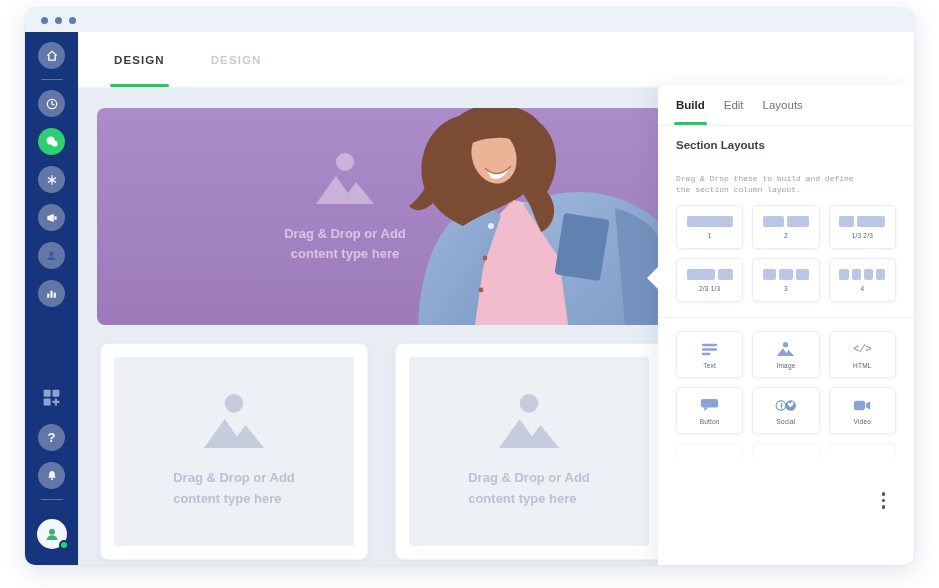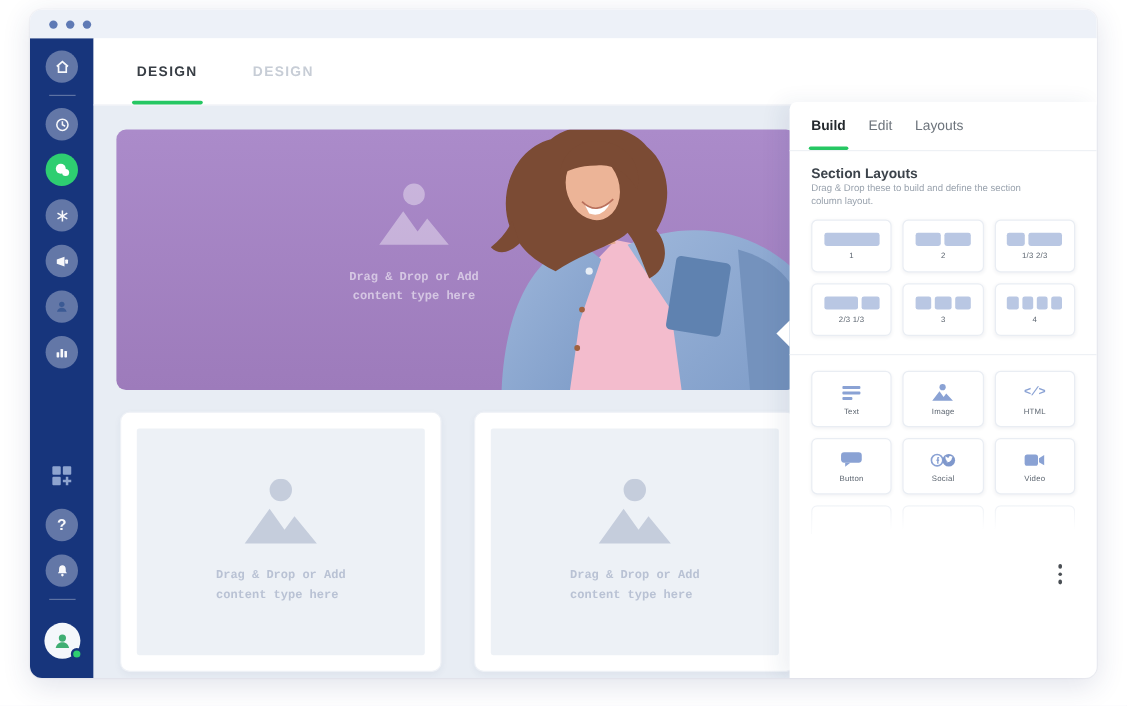--- a/index.html
+++ b/index.html
@@ -47,21 +47,21 @@
   
   .canvas { position:absolute; left:53px; top:80px; right:0; bottom:0; background:#e8edf4; }
 
   .hero {
     position:absolute; left:19px; top:20px; width:566px; height:217px; border-radius:8px; overflow:hidden;
     background:linear-gradient(180deg,#ab8bca,#9d7bbb); cursor:pointer;
   }
   .hero svg.photo { position:absolute; right:0; top:0; height:100%; }
   .hero-ghost { position:absolute; left:148px; top:44px; width:200px; text-align:center; }
   .ghost-img-icon { display:block; margin:0 auto 18px auto; }
-  .ghost-text { font-size:10px; font-weight:bold; line-height:1.55;font-family:Liberation Mono, monospace; }
+  .ghost-text { font-size:13px; font-weight:bold; line-height:1.55; }
   .hero .ghost-text { color:rgba(255,255,255,.55); }
 
   .drop-card {
     position:absolute; top:255px; width:268px; height:217px; background:#ffffff; border-radius:8px;
     border:1px solid #eef1f6; box-shadow:0 2px 6px rgba(30,50,100,.05); padding:13px; cursor:pointer;
   }
   .drop-card .inner { width:100%; height:100%; background:#edf1f6; border-radius:2px; display:flex; flex-direction:column; align-items:center; justify-content:center; }
   .drop-card .ghost-text { color:#b9c2d4; }
   .card-1 { left:22px; }
   .card-2 { left:317px; }
@@ -74,21 +74,21 @@
   .panel-arrow {
     position:absolute; left:-11px; top:182px; width:0; height:0;
     border-top:11px solid transparent; border-bottom:11px solid transparent; border-right:11px solid #ffffff;
   }
   .panel-tabs { display:flex; gap:19px; padding:0 18px; height:41px; align-items:center; border-bottom:1px solid #eef1f5; }
   .panel-tab { font-size:11.5px; color:#6d747c; position:relative; height:100%; display:flex; align-items:center; cursor:pointer; }
   .panel-tab.active { color:#23282d; font-weight:bold; }
   .panel-tab.active::after { content:""; position:absolute; left:-2px; right:-2px; bottom:0; height:3px; border-radius:2px; background:#26c763; }
   .panel-body { padding:13px 18px 0 18px; }
   .panel-section-title { font-size:11.5px; font-weight:bold; color:#3c434b; }
-  .panel-section-desc { font-size:8px; color:#9aa3ae; line-height:1.4; margin-top:0; width:180px; }
+  .panel-section-desc { font-size:8px; color:#9aa3ae; line-height:1.4; margin-top:22px; width:180px;font-family:Liberation Mono, monospace; }
 
   .tile-grid { display:grid; grid-template-columns:repeat(3,1fr); gap:9px; margin-top:10px; }
   .tile {
     background:#ffffff; border:1px solid #e9edf3; border-radius:5px; height:44px;
     box-shadow:0 1px 3px rgba(27,43,77,.06); display:flex; flex-direction:column; align-items:center; justify-content:center; gap:5px; cursor:grab;
   }
   .bars { display:flex; gap:3px; width:70%; height:11px; }
   .bar { background:#b9c7e3; border-radius:2px; height:100%; }
   .tile-label { font-size:6.5px; color:#5b646f; letter-spacing:.2px; }
 

